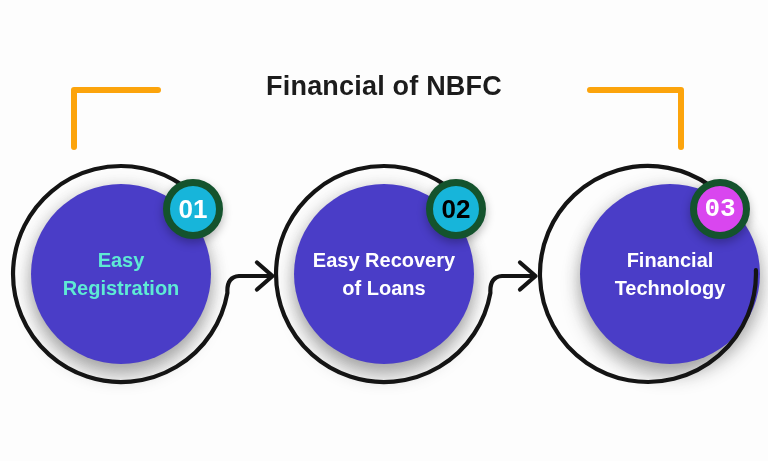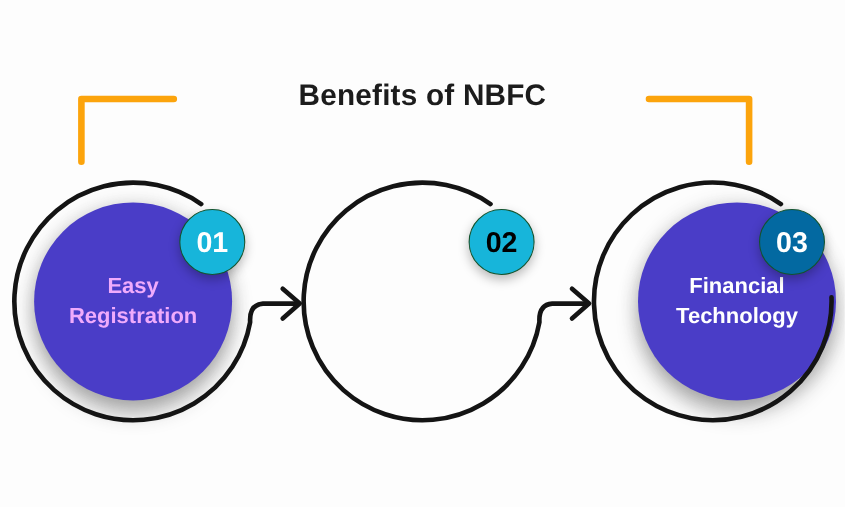--- a/index.html
+++ b/index.html
@@ -45,50 +45,54 @@
     padding: 0 8px;
   }
   .lines {
     position: absolute;
     top: 0;
     left: 0;
     z-index: 2;
   }
   .badge {
     position: absolute;
-    top: 190px;
+    top: 179px;
     width: 60px;
     height: 60px;
     border-radius: 50%;
-    border: 1px solid #14532d;
+    border: 7px solid #14532d;
     display: flex;
     align-items: center;
     justify-content: center;
     z-index: 3;
     box-shadow: 0 4px 10px rgba(0,0,0,0.28);
   }
   .b1 { left: 163px; }
   .b2 { left: 426px; }
   .b3 { left: 690px; }
   .badge-number {
     font-size: 26px;
     font-weight: bold;
   }
 </style>
 </head>
 <body>
 
 <div class="canvas" style="background: rgb(253, 253, 253);">
 
-  <h1 class="title" style="color: rgb(28, 28, 28);">Benefits of NBFC</h1>
+  <h1 class="title" style="color: rgb(28, 28, 28);">Financial of NBFC</h1>
 
   <div class="step-circle c1" style="background: rgb(74, 61, 199);">
-    <div class="step-label" style="color: #f0abfc;">Easy Registration</div>
+    <div class="step-label" style="color: #5eead4;">Easy Registration</div>
   </div>
 
+  <div class="step-circle c2" style="background: rgb(74, 61, 199);">
+    <div class="step-label" style="color: rgb(255, 255, 255);">Easy Recovery
+of Loans</div>
+  </div>
 
   <div class="step-circle c3" style="background: rgb(74, 61, 199);">
     <div class="step-label" style="color: rgb(255, 255, 255);">Financial
 Technology</div>
   </div>
 
   <svg class="lines" width="768" height="461" viewBox="0 0 768 461" aria-hidden="true">
 
     <path d="M 158 90 L 74 90 L 74 147" fill="none" stroke-width="6" stroke-linecap="round" stroke-linejoin="round" stroke="#fca40c"></path>
 
@@ -106,17 +110,17 @@
   </svg>
 
   <div class="badge b1" style="background: rgb(23, 181, 218);">
     <span class="badge-number" style="color: rgb(255, 255, 255);">01</span>
   </div>
 
   <div class="badge b2" style="background: rgb(23, 181, 218);">
     <span class="badge-number" style="color: #000000;">02</span>
   </div>
 
-  <div class="badge b3" style="background: #0369a1;">
+  <div class="badge b3" style="background: #d946ef; font-family: Liberation Mono, monospace;">
     <span class="badge-number" style="color: rgb(255, 255, 255);">03</span>
   </div>
 
 </div>
 
 </body></html>

